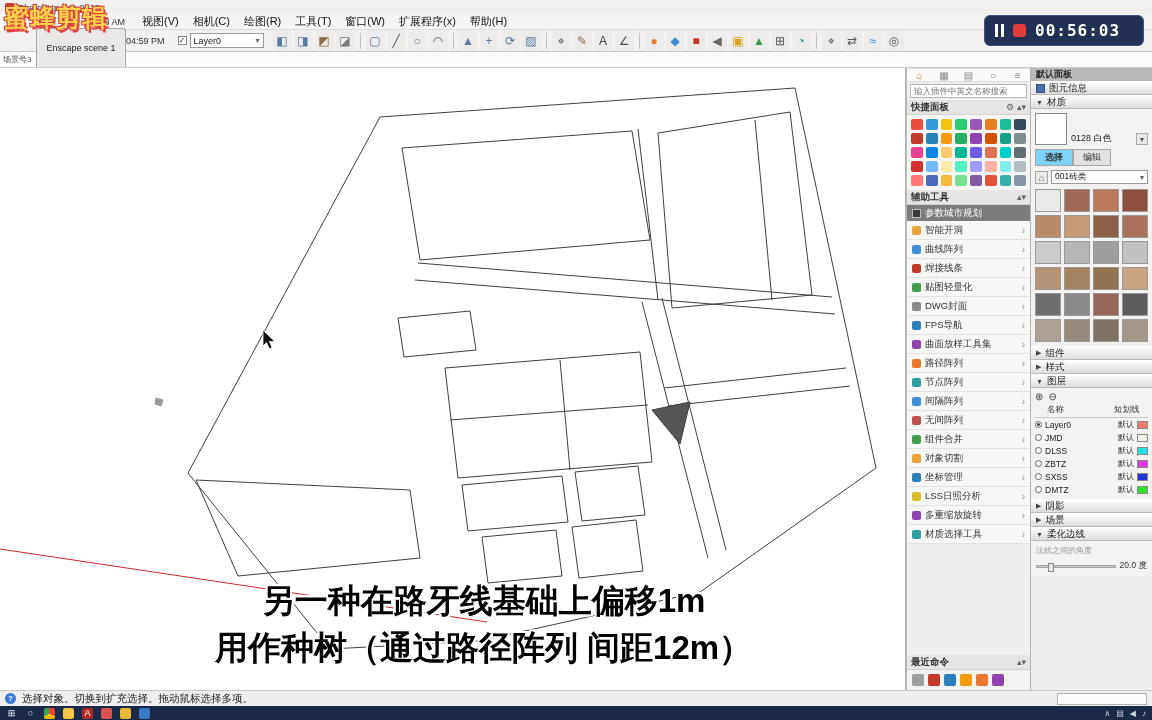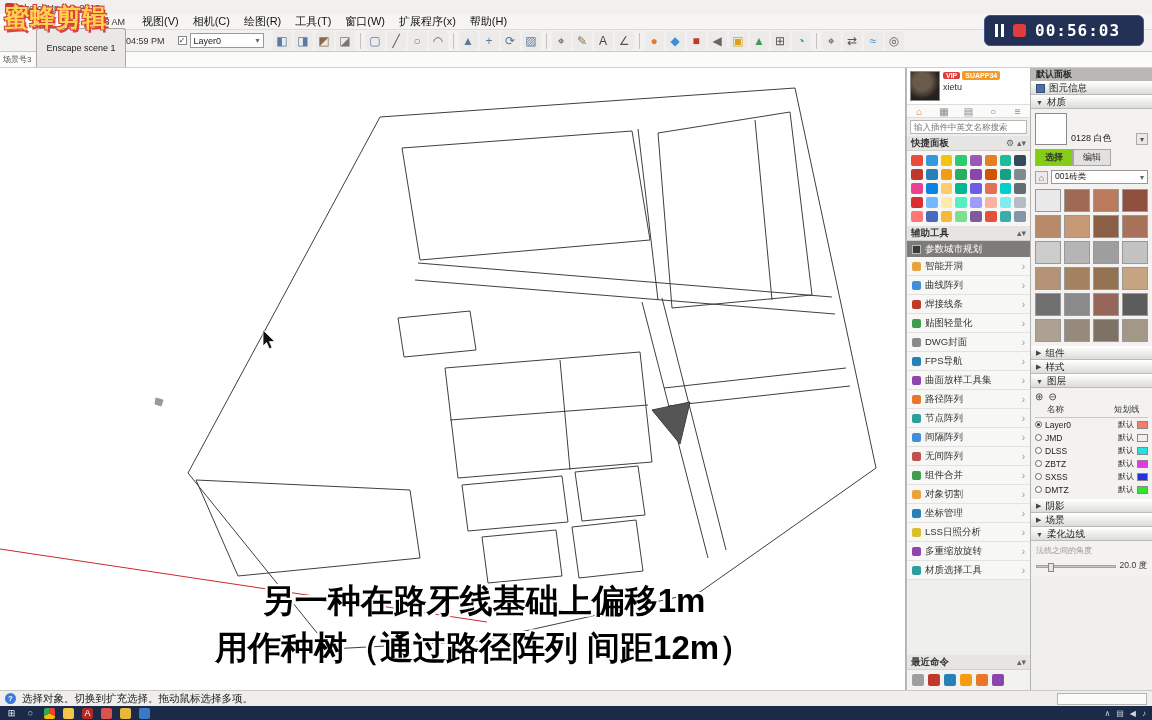--- a/index.html
+++ b/index.html
@@ -68,21 +68,21 @@
   .sec-header { height:14px; background:linear-gradient(#fdfdfc,#dddcda); border-top:1px solid #fff; border-bottom:1px solid #bcbab7; display:flex; align-items:center; gap:4px; padding:0 5px; font-size:9.5px; color:#222; }
   .tri { font-size:7px; color:#444; }
   .entity-ic { width:9px; height:9px; background:#4a6fa5; border:1px solid #35507a; }
   .mat-body { padding:4px; background:#f3f2f1; }
   .mat-top { display:flex; gap:4px; align-items:flex-end; }
   .mat-thumb { width:32px; height:32px; background:#fff; border:1px solid #8c8a87; flex:none; }
   .mat-name { font-size:9px; color:#222; flex:1; }
   .mat-dd { width:12px; height:12px; border:1px solid #aaa; background:#e9e8e6; font-size:8px; text-align:center; line-height:11px; color:#555; }
   #materials-tabs { display:flex; margin-top:4px; }
   .mat-tab { padding:1px 9px; font-size:9px; border:1px solid #a8a6a2; background:#e2e1df; color:#333; cursor:pointer; }
-  .mat-tab.active { background:#84cc16; font-weight:bold; }
+  .mat-tab.active { background:#7dd3fc; font-weight:bold; }
   .cat-row { display:flex; gap:3px; margin-top:4px; align-items:center; }
   .home-btn { width:13px; height:13px; border:1px solid #a8a6a2; background:#eceae8; font-size:9px; text-align:center; line-height:12px; color:#555; }
   .cat-select { flex:1; height:14px; background:#fff; border:1px solid #9a9896; font-size:8.5px; display:flex; align-items:center; justify-content:space-between; padding:0 3px; }
   #material-swatch-grid { margin-top:5px; display:grid; grid-template-columns:repeat(4,1fr); gap:3px; }
   .sw { height:23px; border:1px solid #9b9997; cursor:pointer; }
   .layers-body { padding:3px 4px; background:#f3f2f1; }
   .lt-toolbar { display:flex; gap:5px; font-size:10px; color:#444; margin-bottom:2px; }
   .lheader { display:flex; font-size:8.5px; color:#333; border-bottom:1px solid #c9c8c5; padding-bottom:1px; gap:3px; }
   .lheader .hn { flex:1; padding-left:12px; }
   .lheader .hd { width:34px; }
@@ -218,30 +218,20 @@
       <path d="M196,412 L410,422 L420,490 L238,508 Z" fill="none" stroke="#3f3f3f" stroke-width="1"></path>
       <path d="M482,469 L556,462 L562,508 L488,515 Z" fill="none" stroke="#3f3f3f" stroke-width="1"></path>
       <path d="M572,459 L636,452 L643,503 L579,510 Z" fill="none" stroke="#3f3f3f" stroke-width="1"></path>
       <path d="M0,481 L487,554" fill="none" stroke="#cc2a2a" stroke-width="1"></path>
       <path d="M156,330 l7,2 l-2,6 l-6,-2 Z" fill="#999999" stroke="#999999" stroke-width="1"></path>
       <path d="M263,262 l0,16 l3.6,-3.4 l2.7,6.2 l2.8,-1.2 l-2.7,-6 l5.4,0 Z" fill="#111111" stroke="#ffffff" stroke-width="0.8"></path>
     </svg>
 </div>
 
 <div id="suapp" class="abs">
-  <div class="su-header">
-    <div class="avatar"></div>
-    <div class="su-usercol">
-      <div class="badge-row">
-        <span class="vip-badge">VIP</span>
-        <span class="app-badge">SUAPP34</span>
-      </div>
-      <span class="username">xietu</span>
-    </div>
-  </div>
   <div class="su-nav">
       <span style="color: rgb(232, 118, 44);">⌂</span>
       <span style="color: rgb(136, 136, 136);">▦</span>
       <span style="color: rgb(136, 136, 136);">▤</span>
       <span style="color: rgb(136, 136, 136);">○</span>
       <span style="color: rgb(136, 136, 136);">≡</span>
     </div>
   <div class="su-search">
     <input placeholder="输入插件中英文名称搜索" style="">
   </div>

